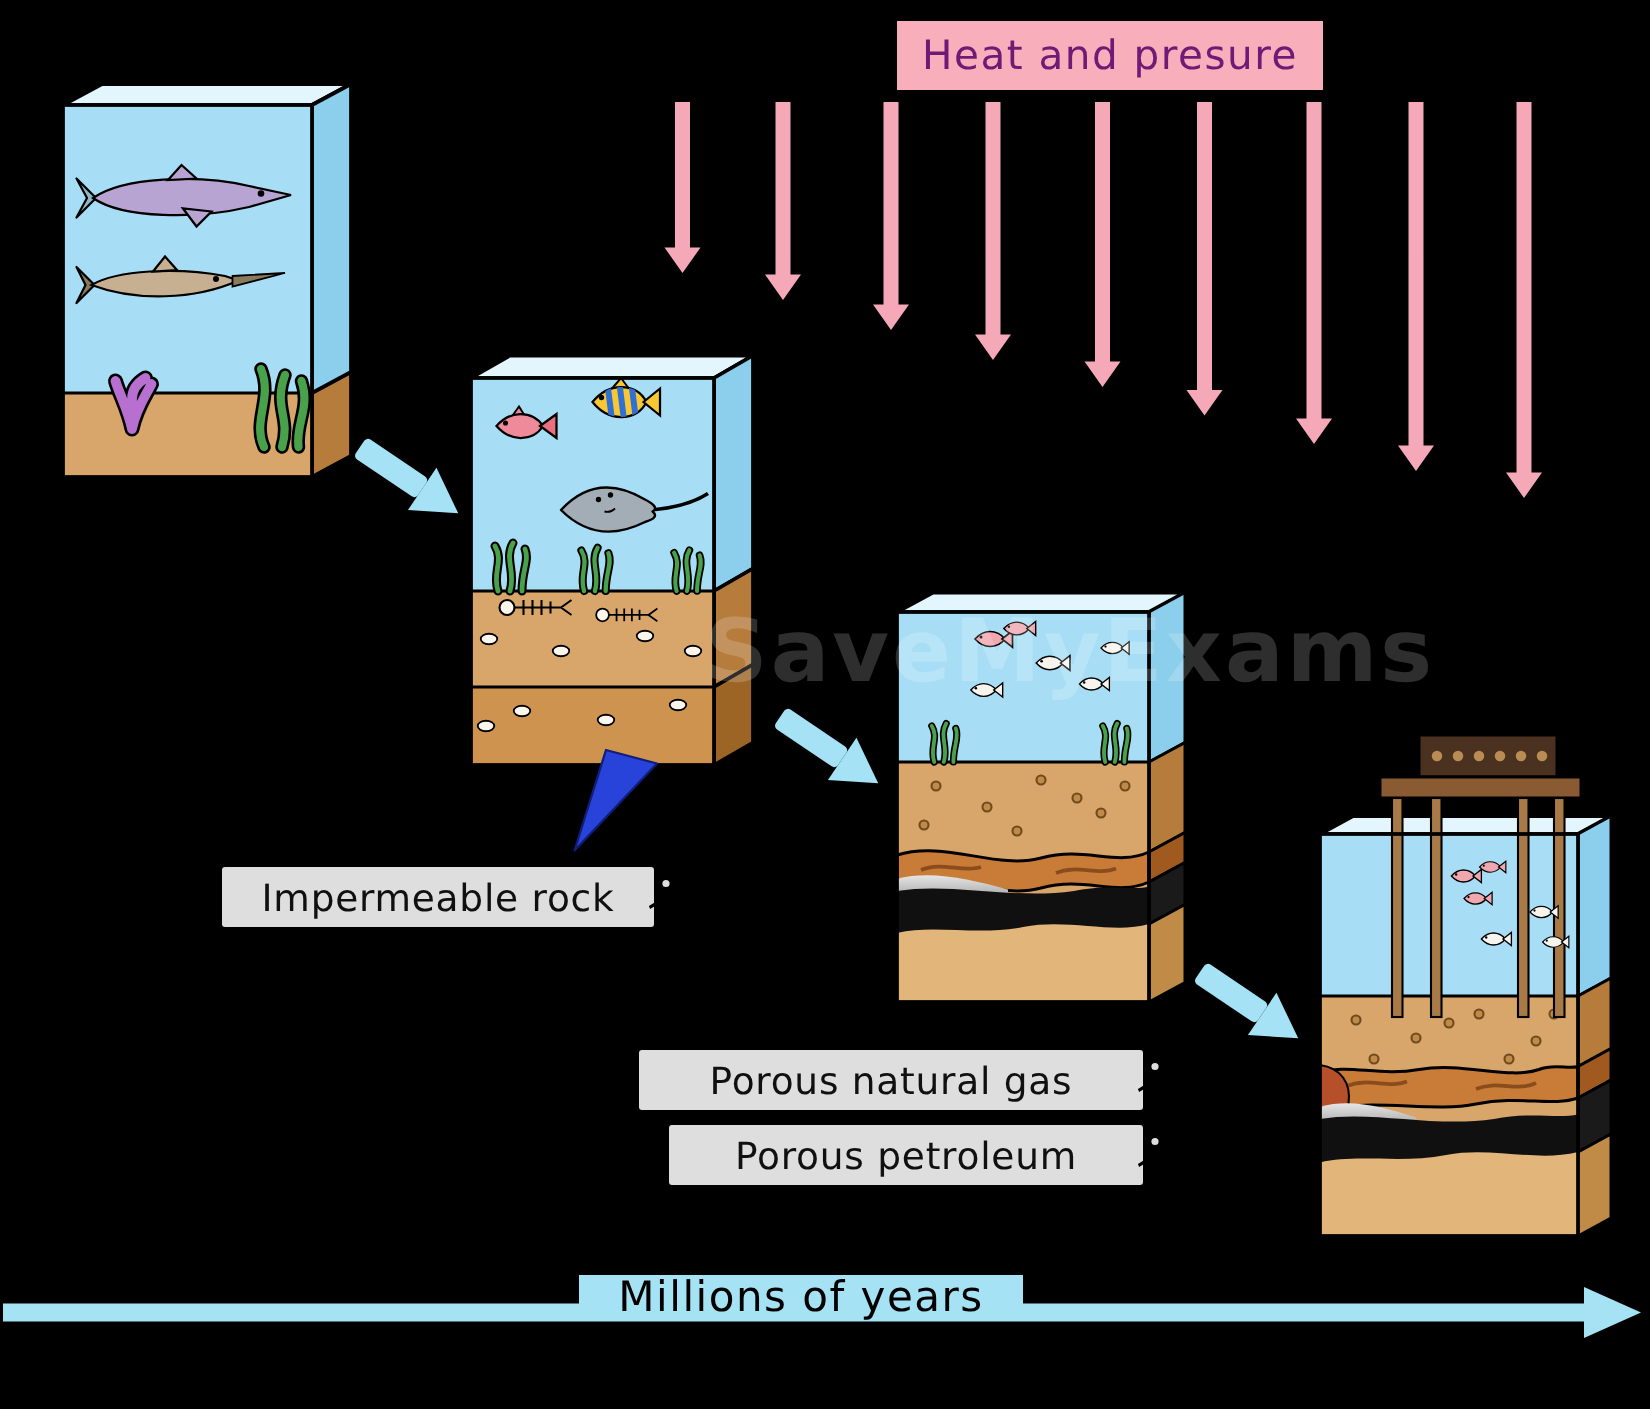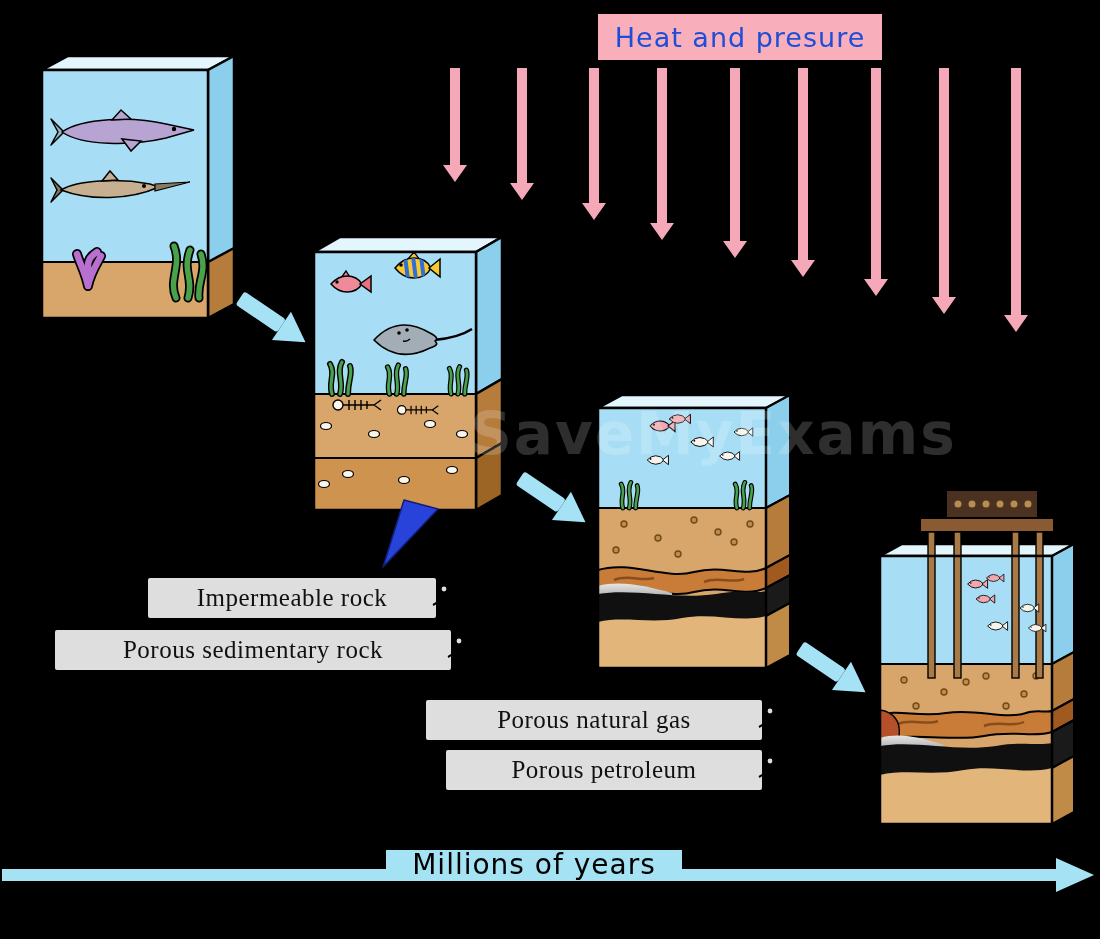--- a/index.html
+++ b/index.html
@@ -1,23 +1,23 @@
 <!DOCTYPE html>
 <html><head>
 <meta charset="utf-8">
 <style>
   html,body{margin:0;padding:0;background:#000;}
   .canvas{position:relative;width:1100px;height:939px;background:#000;overflow:hidden;
           font-family:"DejaVu Sans",sans-serif;}
   .abs{position:absolute;}
   .heat-label{position:absolute;left:598px;top:14px;width:284px;height:46px;background:#f8aebb;
-              display:flex;align-items:center;justify-content:center;font-size:27px;color:#1d4ed8;
+              display:flex;align-items:center;justify-content:center;font-size:27px;color:#701a75;
               letter-spacing:1px;}
   .callout{position:absolute;height:40px;background:#dedede;display:flex;align-items:center;
-           justify-content:center;font-size:25px;color:#101010;border-radius:2px;letter-spacing:0.5px;font-family:Liberation Serif, serif;}
+           justify-content:center;font-size:25px;color:#101010;border-radius:2px;letter-spacing:0.5px;}
   .hook{position:absolute;right:-17px;top:5px;}
   .timeline-label{position:absolute;left:386px;top:850px;width:296px;height:28px;background:#a5e3f4;
                   display:flex;align-items:center;justify-content:center;font-size:28px;color:#000;
                   letter-spacing:1px;z-index:4;}
   .watermark{position:absolute;left:470px;top:400px;font-size:58px;font-weight:bold;
              color:rgba(255,255,255,0.18);letter-spacing:2px;z-index:6;pointer-events:none;}
 </style>
 </head>
 <body>
 
@@ -285,27 +285,20 @@
     <rect x="6" y="90" width="172" height="268" fill="none" stroke="#000" stroke-width="2.5"></rect>
   </svg>
 
   <div class="callout" style="left:148px;top:578px;width:288px">
     <span>Impermeable rock</span>
     <svg class="hook" width="22" height="26">
       <path d="M2,22 Q9,19 12,9" stroke="#000" stroke-width="2" fill="none"></path>
       <circle cx="13" cy="6" r="3.2" fill="#dedede" stroke="#000" stroke-width="1.6"></circle>
     </svg>
   </div>
-  <div class="callout" style="left:55px;top:630px;width:396px">
-    <span>Porous sedimentary rock</span>
-    <svg class="hook" width="22" height="26">
-      <path d="M2,22 Q9,19 12,9" stroke="#000" stroke-width="2" fill="none"></path>
-      <circle cx="13" cy="6" r="3.2" fill="#dedede" stroke="#000" stroke-width="1.6"></circle>
-    </svg>
-  </div>
   <div class="callout" style="left:426px;top:700px;width:336px">
     <span>Porous natural gas</span>
     <svg class="hook" width="22" height="26">
       <path d="M2,22 Q9,19 12,9" stroke="#000" stroke-width="2" fill="none"></path>
       <circle cx="13" cy="6" r="3.2" fill="#dedede" stroke="#000" stroke-width="1.6"></circle>
     </svg>
   </div>
   <div class="callout" style="left:446px;top:750px;width:316px">
     <span>Porous petroleum</span>
     <svg class="hook" width="22" height="26">

